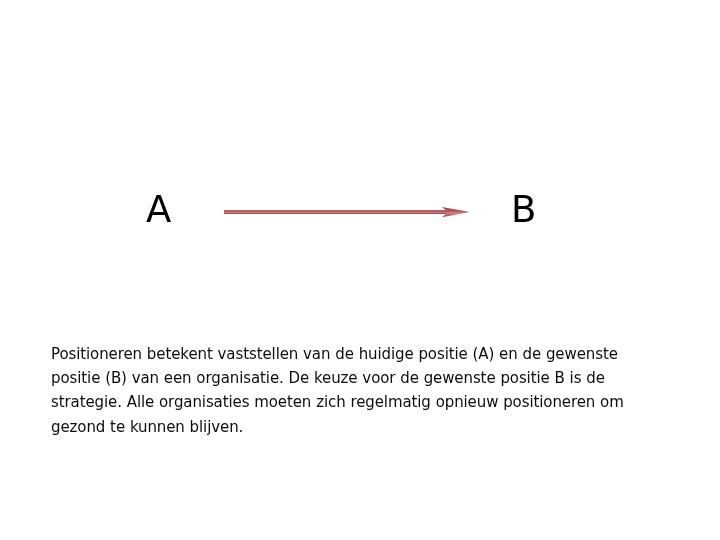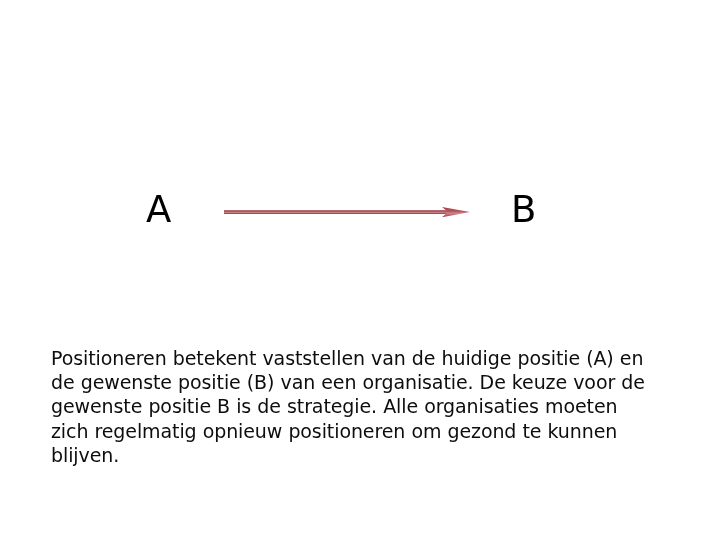--- a/index.html
+++ b/index.html
@@ -61,21 +61,21 @@
     overflow: visible;
   }
 
   
   .body-text {
     position: absolute;
     left: 51px;
     top: 327px;
     width: 608px;
     font-family: "DejaVu Sans", "Liberation Sans", sans-serif;
-    font-size: 19px;
+    font-size: 15px;
     line-height: 24.2px;
     color: #0d0d0d;
     text-align: left;
     letter-spacing: -0.1px;
     word-spacing: 0.2px;
   }
 </style>
 </head>
 <body>
 

